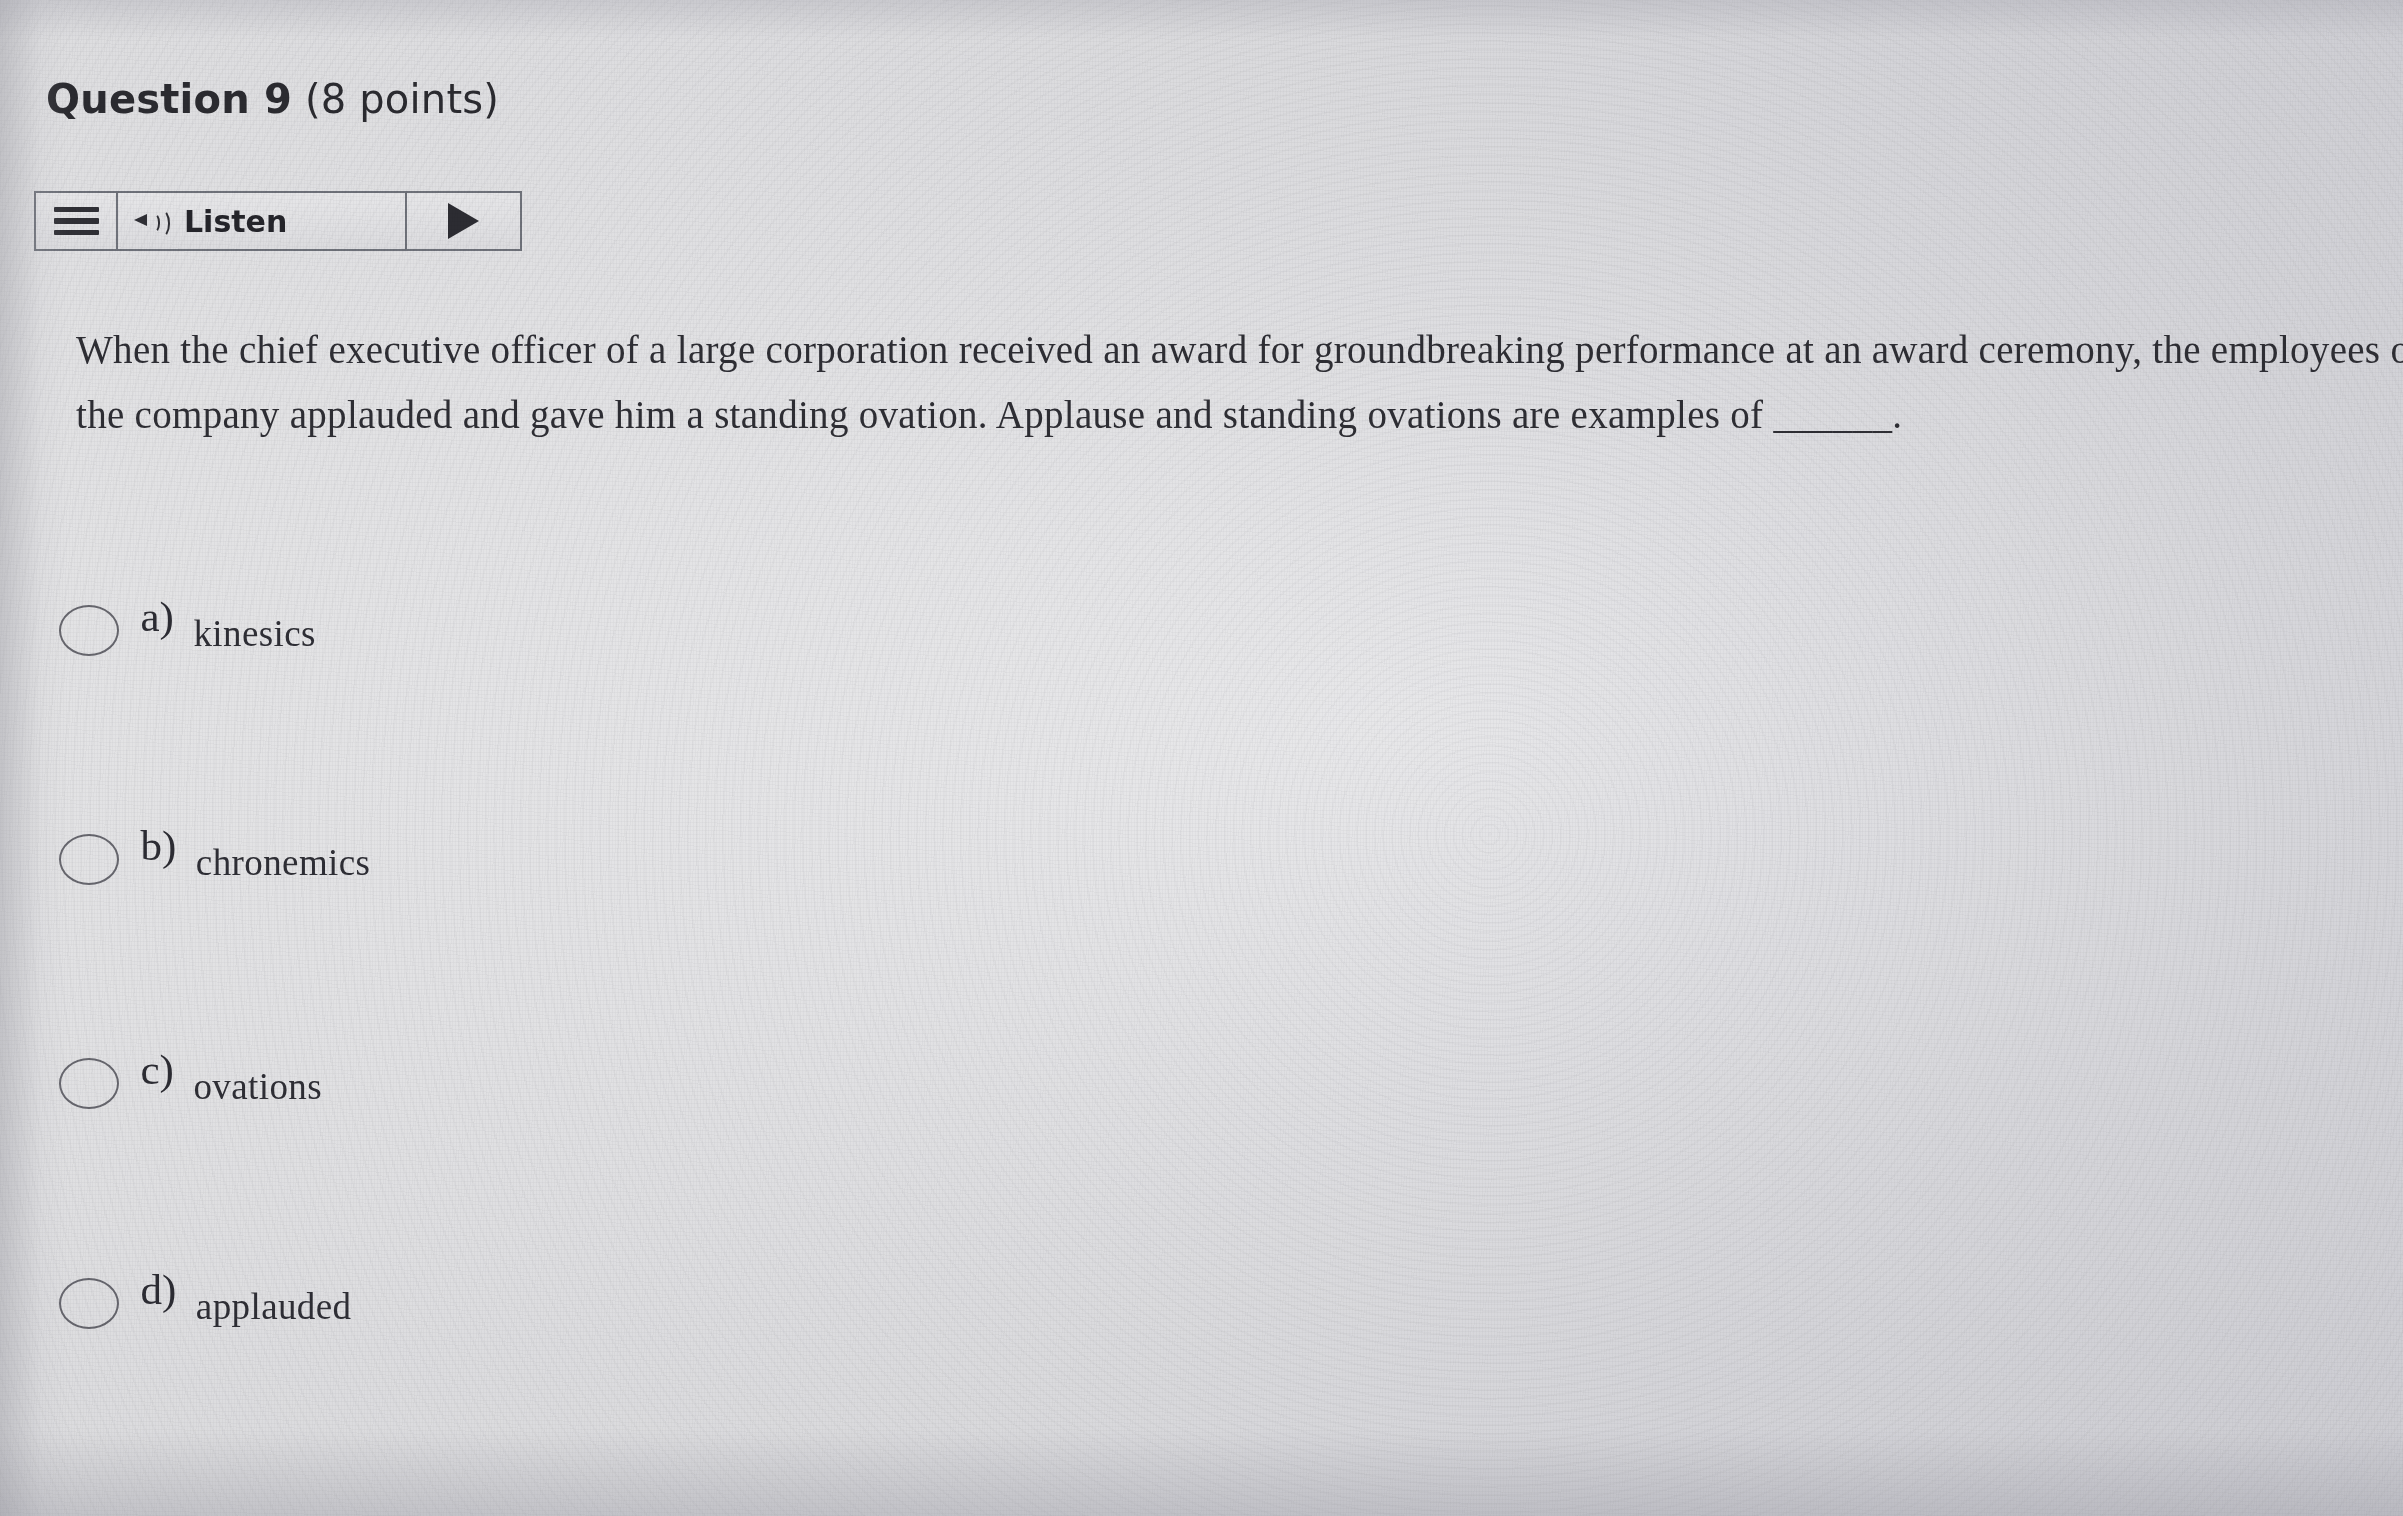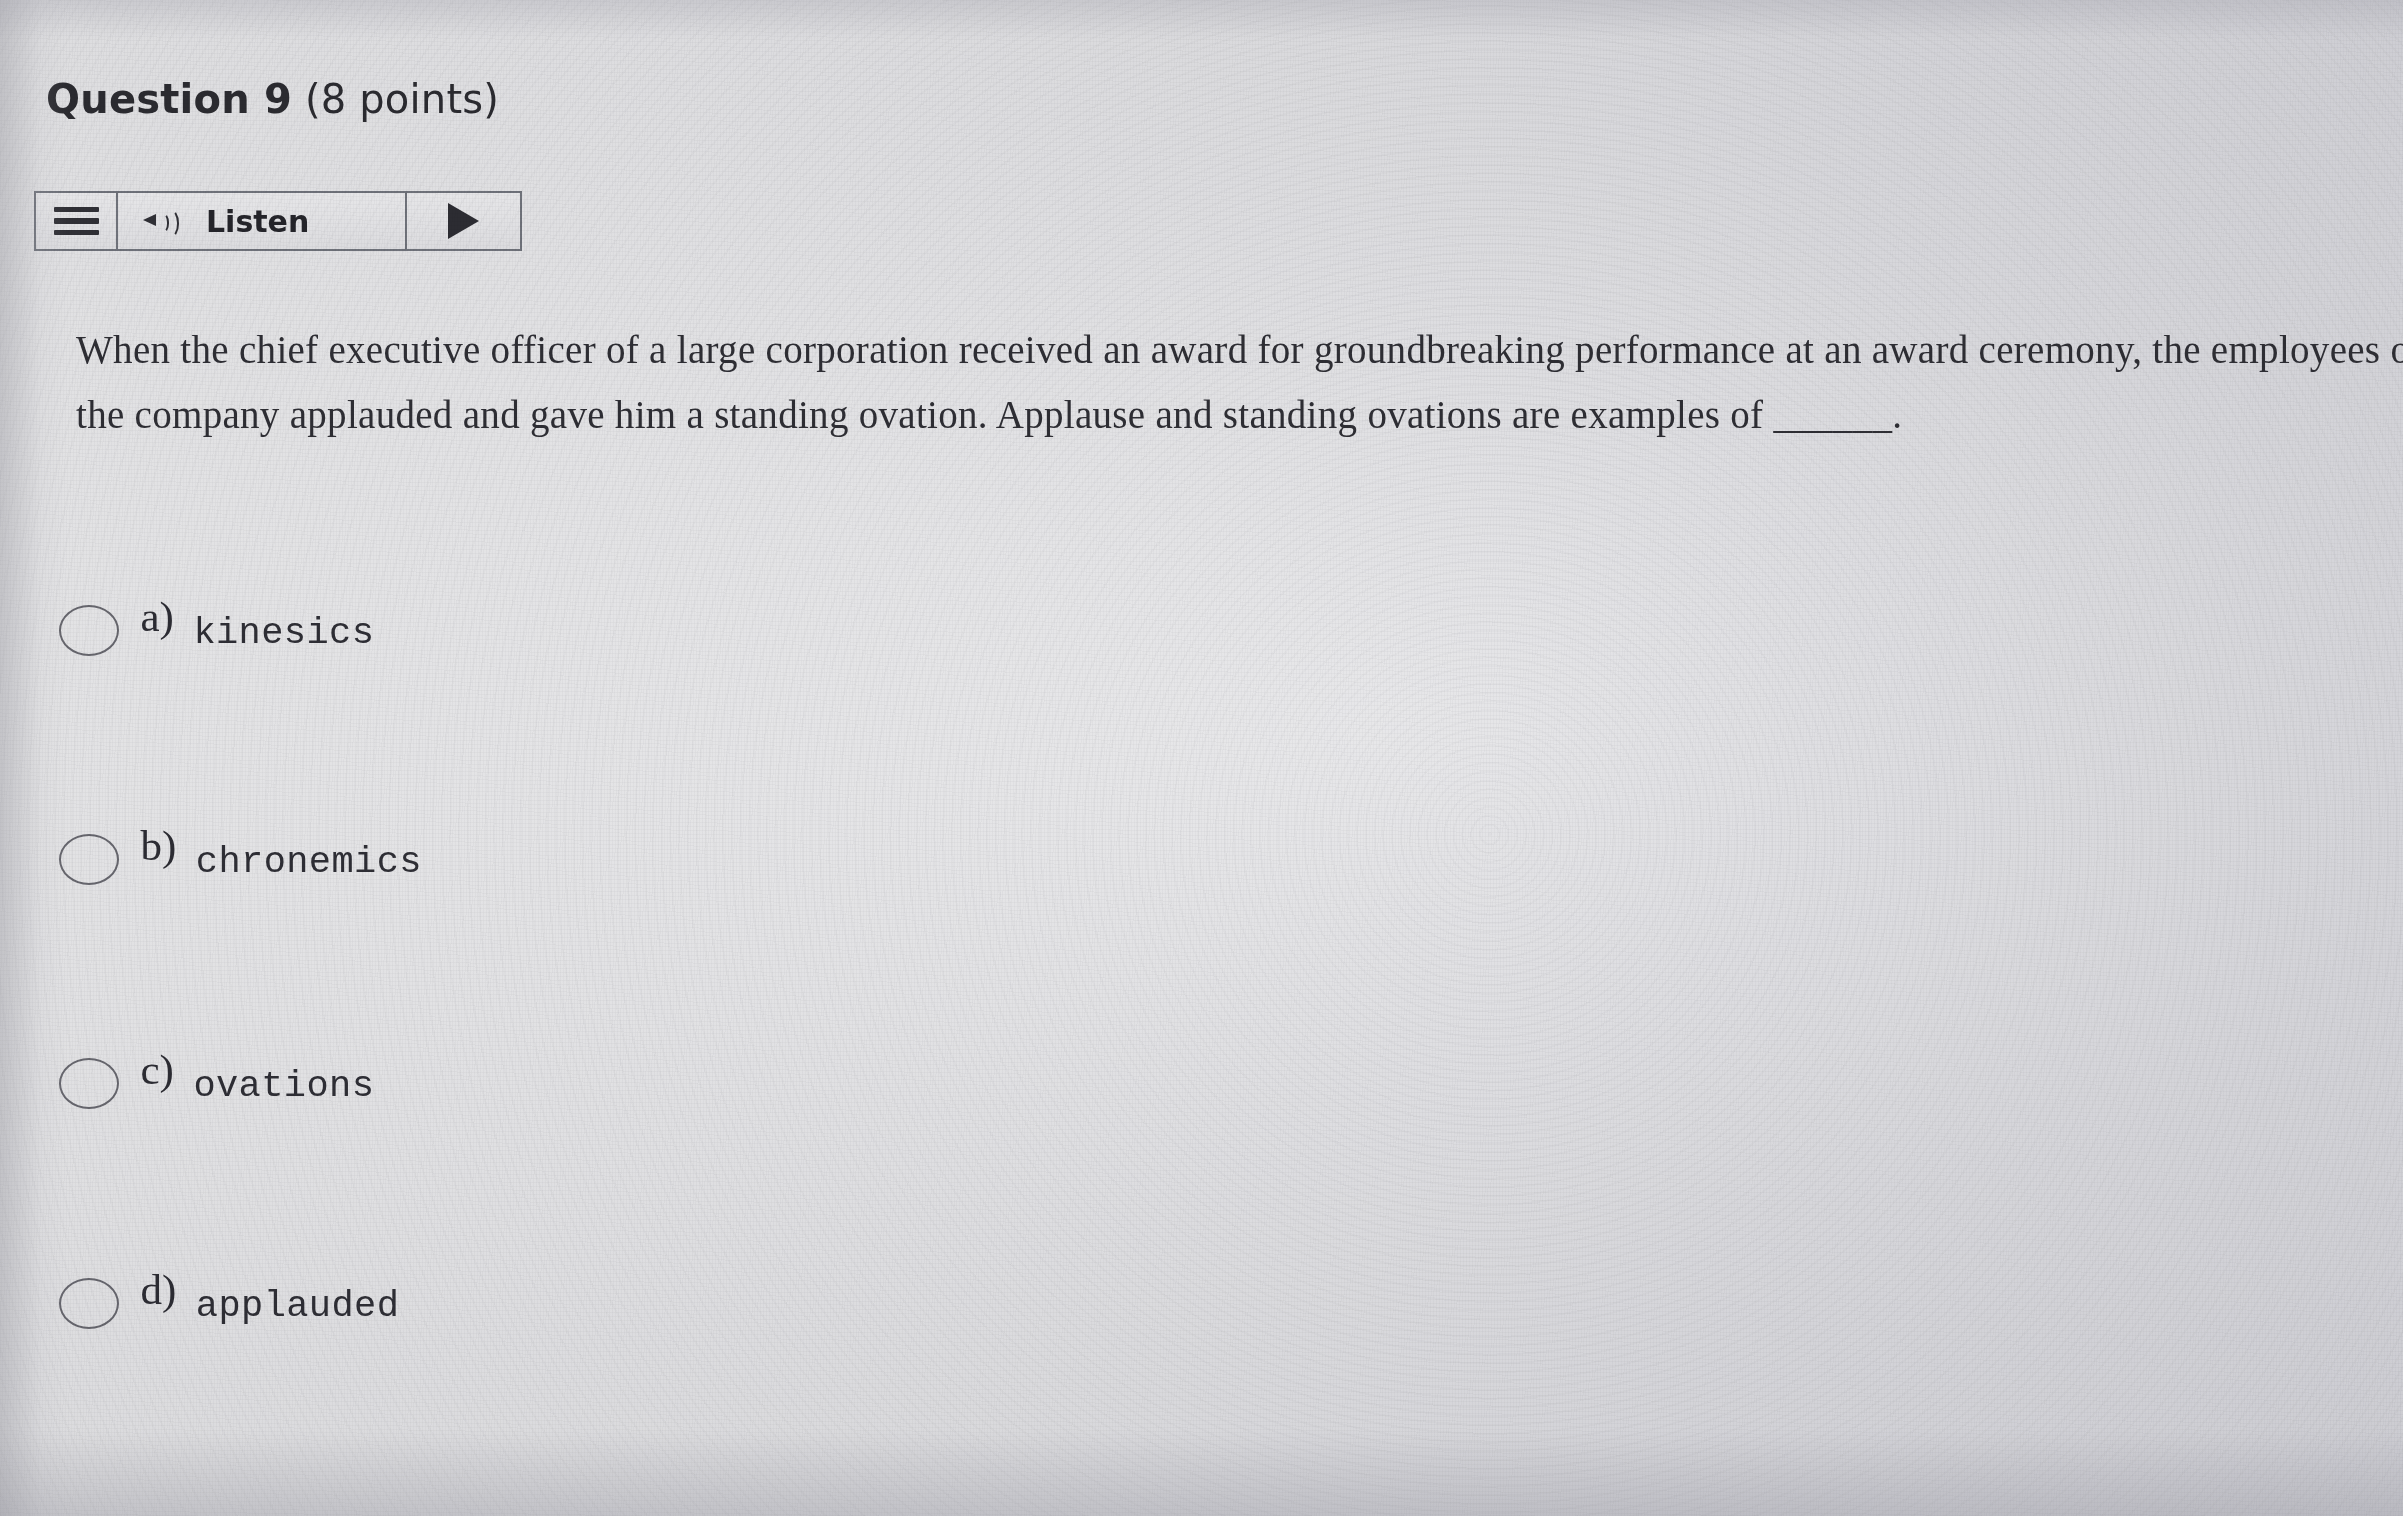--- a/index.html
+++ b/index.html
@@ -118,22 +118,22 @@
   }
   .hamburger span {
     display: block;
     height: 5.9px;
     background: #303036;
     border-radius: 1px;
   }
   #listen-cell {
     flex: 1;
     border-right: 2px solid #6f727a;
-    gap: 30px;
-    padding-left: 25px;
+    gap: 17px;
+    padding-left: 16px;
     justify-content: flex-start;
   }
   .speaker-icon {
     width: 33px;
     height: 29px;
     position: relative;
     flex: 0 0 auto;
   }
   .speaker-icon .body {
     position: absolute;
@@ -209,21 +209,21 @@
     opacity: 0.88;
   }
   .option-letter {
     font-family: "Liberation Serif", serif;
     font-size: 43px;
     color: #2c2c33;
     margin-left: 21.5px;
     line-height: 1;
   }
   .option-text {
-    font-family: Liberation Mono, monospace;
+    font-family: Liberation Serif, serif;
     font-size: 37px;
     color: #2e2e35;
     margin-left: 19.5px;
     margin-top: 19.5px;
     line-height: 1;
     letter-spacing: 0.4px;
   }
   #option-0 { top: 595px; }
   #option-1 { top: 824px; }
   #option-2 { top: 1048px; }

